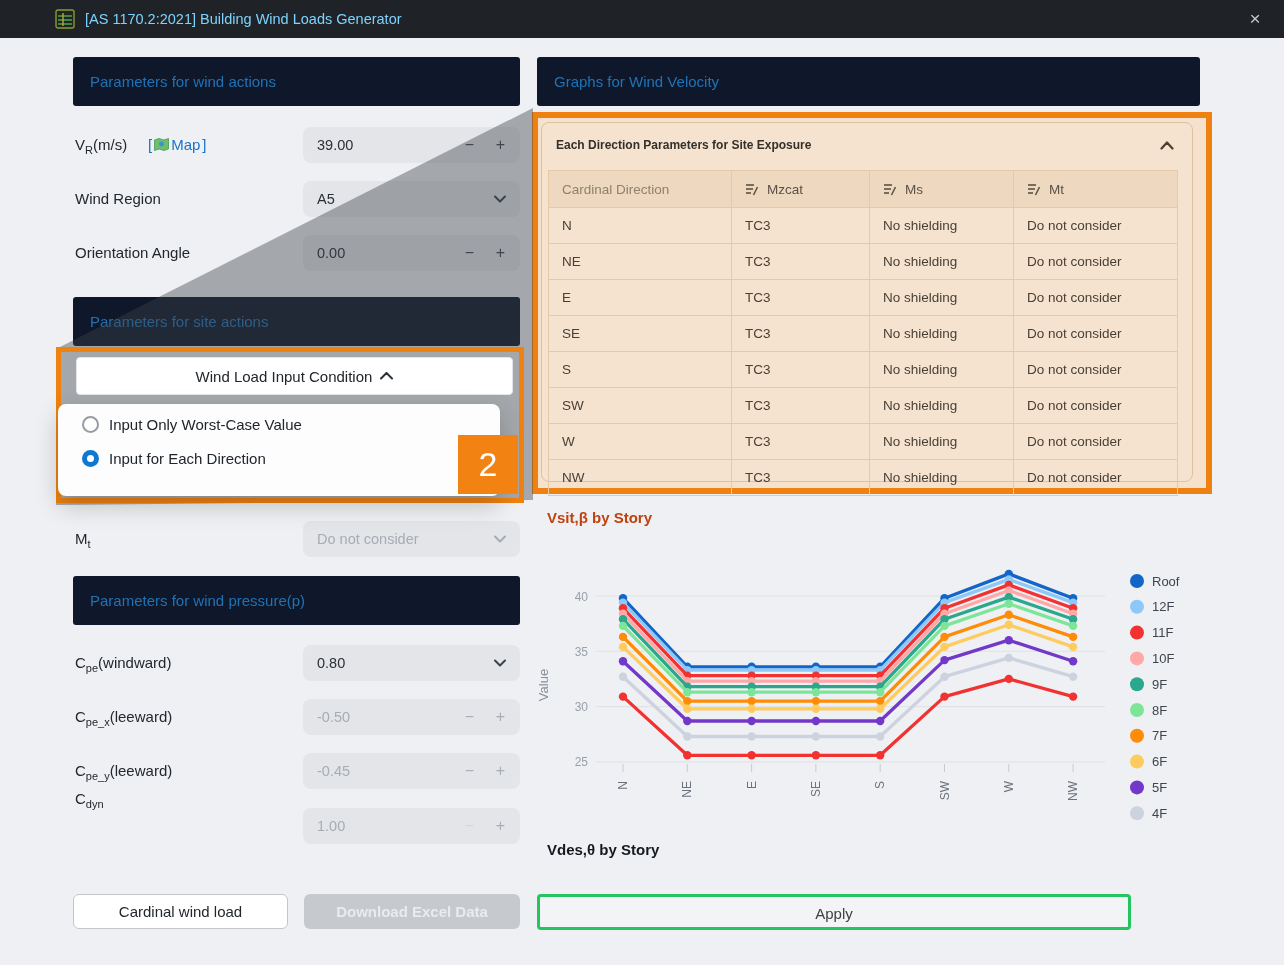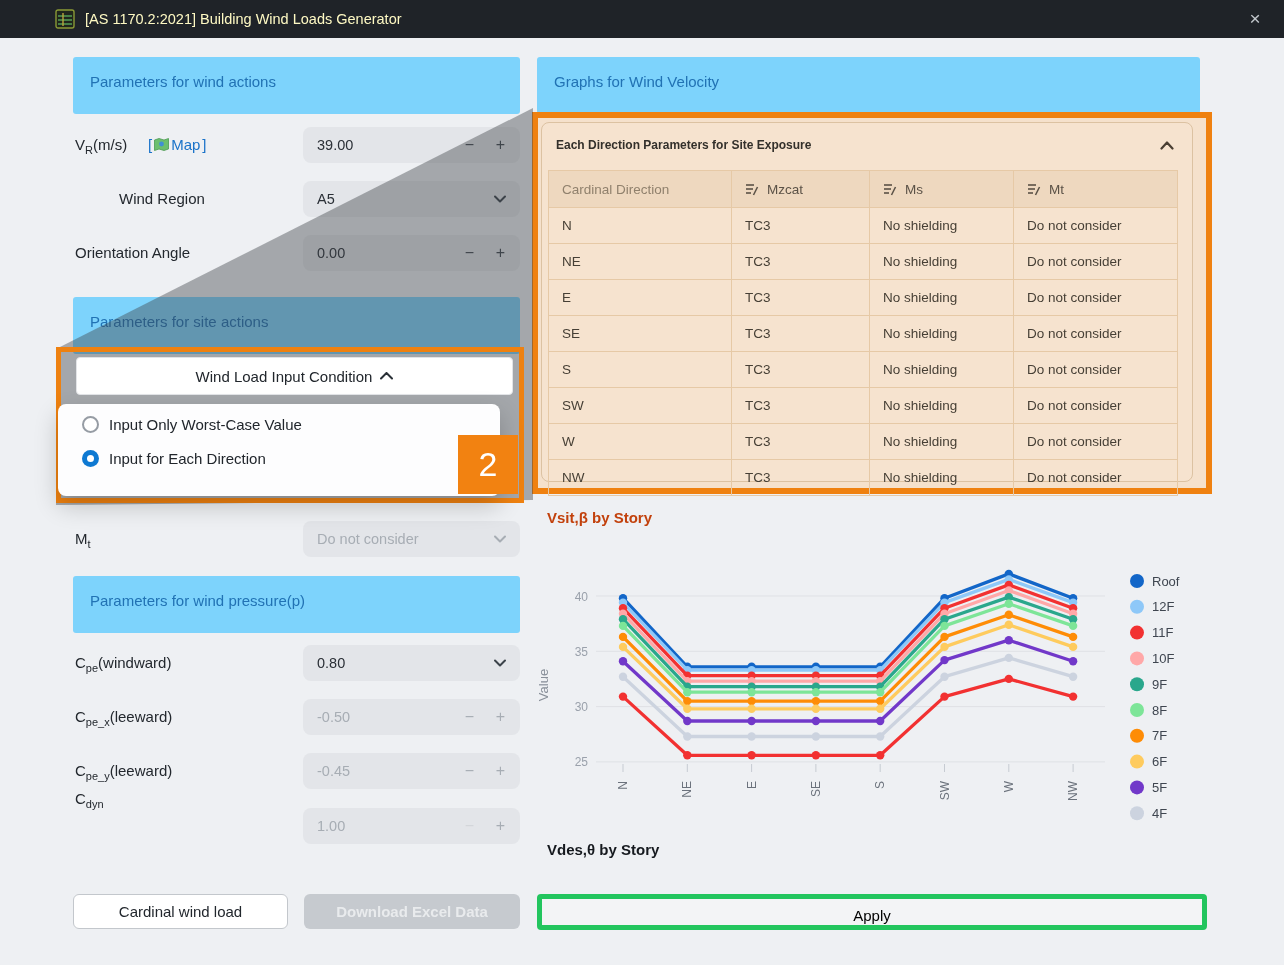--- a/index.html
+++ b/index.html
@@ -1,45 +1,45 @@
 <!DOCTYPE html>
 <html><head>
 <meta charset="utf-8">
 <style>
   html,body{margin:0;padding:0;background:#555;}
   #root{position:relative;width:1284px;height:965px;background:#eef0f3;overflow:hidden;
         font-family:"Liberation Sans",sans-serif;-webkit-font-smoothing:antialiased;}
   
   #titlebar{position:absolute;left:0;top:0;width:1284px;height:38px;background:#1f2328;}
   #titlebar .app-icon{position:absolute;left:55px;top:9px;width:20px;height:20px;}
-  #titlebar .title{position:absolute;left:85px;top:0;line-height:38px;font-size:14.5px;color:#fef9c3;}
+  #titlebar .title{position:absolute;left:85px;top:0;line-height:38px;font-size:14.5px;color:#7dd3fc;}
   #titlebar .close{position:absolute;right:14px;top:0;width:30px;height:38px;line-height:38px;
                    text-align:center;font-size:19px;color:#c2c7cc;cursor:pointer;}
   
-  .sec-header{position:absolute;height:57px;background:#7dd3fc;border-radius:3px;}
+  .sec-header{position:absolute;height:49px;background:#0f172a;border-radius:3px;}
   .sec-header span{display:block;padding-left:17px;line-height:49px;font-size:15px;color:#2172b4;}
   
   .flabel{position:absolute;left:75px;font-size:15px;color:#23282e;}
   .flabel sub{font-size:11px;}
   .maplink{position:absolute;left:148px;font-size:15px;color:#1a73c9;cursor:pointer;display:flex;align-items:center;gap:2px;}
   .fbox{position:absolute;left:303px;width:217px;height:36px;background:#e3e5e9;border-radius:8px;}
   .fbox .val{position:absolute;left:14px;top:0;line-height:36px;font-size:14.5px;color:#2b3037;}
   .fbox .minus{position:absolute;right:46px;top:0;line-height:36px;font-size:16px;color:#41474f;cursor:pointer;}
   .fbox .plus{position:absolute;right:15px;top:0;line-height:36px;font-size:16px;color:#41474f;cursor:pointer;}
   .fbox svg.chev{position:absolute;right:14px;top:14px;}
   .fbox.disabled .val,.fbox.disabled .minus,.fbox.disabled .plus{color:#a7adb4;}
   .fbox.disabled .minus.ghost{color:#d3d6da;}
   
   .btn{position:absolute;text-align:center;font-size:15px;cursor:pointer;}
   #btn-calc{left:73px;top:894px;width:215px;height:35px;line-height:33px;background:#ffffff;
             border:1px solid #c3c7cc;border-radius:6px;color:#22272d;box-sizing:border-box;}
   #btn-download{left:304px;top:894px;width:216px;height:35px;line-height:35px;background:#c6cacf;
             border-radius:6px;color:#e9ebed;font-weight:bold;}
-  #btn-apply{left:537px;top:894px;width:670px;height:36px;line-height:34px;background:#f3f4f6;
-            border:5px solid #22c55e;border-radius:4px;color:#000000;box-sizing:border-box;}
+  #btn-apply{left:537px;top:894px;width:594px;height:36px;line-height:34px;background:#f3f4f6;
+            border:3px solid #22c55e;border-radius:4px;color:#404040;box-sizing:border-box;}
   
   #beam{position:absolute;left:0;top:0;width:1284px;height:965px;z-index:20;pointer-events:none;
         background:rgba(62,66,71,0.42);
         clip-path:polygon(533px 108px,533px 500px,56px 505px,56px 349px);}
   
   #left-box{position:absolute;left:56px;top:347px;width:458px;height:146px;border:5px solid #ee8110;z-index:30;}
   #wlic-bar{position:absolute;left:76px;top:357px;width:437px;height:38px;background:#ffffff;border:1px solid #e2e4e7;
             border-radius:4px;box-sizing:border-box;z-index:31;display:flex;align-items:center;justify-content:center;
             gap:8px;font-size:15px;color:#21262c;cursor:pointer;}
   #radio-panel{position:absolute;left:58px;top:404px;width:442px;height:92px;background:#fdfdfe;border-radius:8px;
@@ -103,21 +103,21 @@
     </svg>
     <span>Map</span>
       <span>]</span>
   </div>
   <div class="fbox" style="top:127px;">
     <span class="val">39.00</span>
     <span class="minus">−</span>
     <span class="plus">+</span>
   </div>
 
-  <div class="flabel" style="top:190px;margin-left:44px;">
+  <div class="flabel" style="top:190px;">
     <span>Wind Region</span>
   </div>
   <div class="fbox" style="top:181px;">
     <span class="val">A5</span>
     <svg class="chev" width="12" height="8" viewBox="0 0 12 8">
       <polyline points="1,1.5 6,6.5 11,1.5" fill="none" stroke="#3c434b" stroke-width="2" stroke-linecap="round" stroke-linejoin="round"></polyline>
     </svg>
   </div>
 
   <div class="flabel" style="top:244px;">

